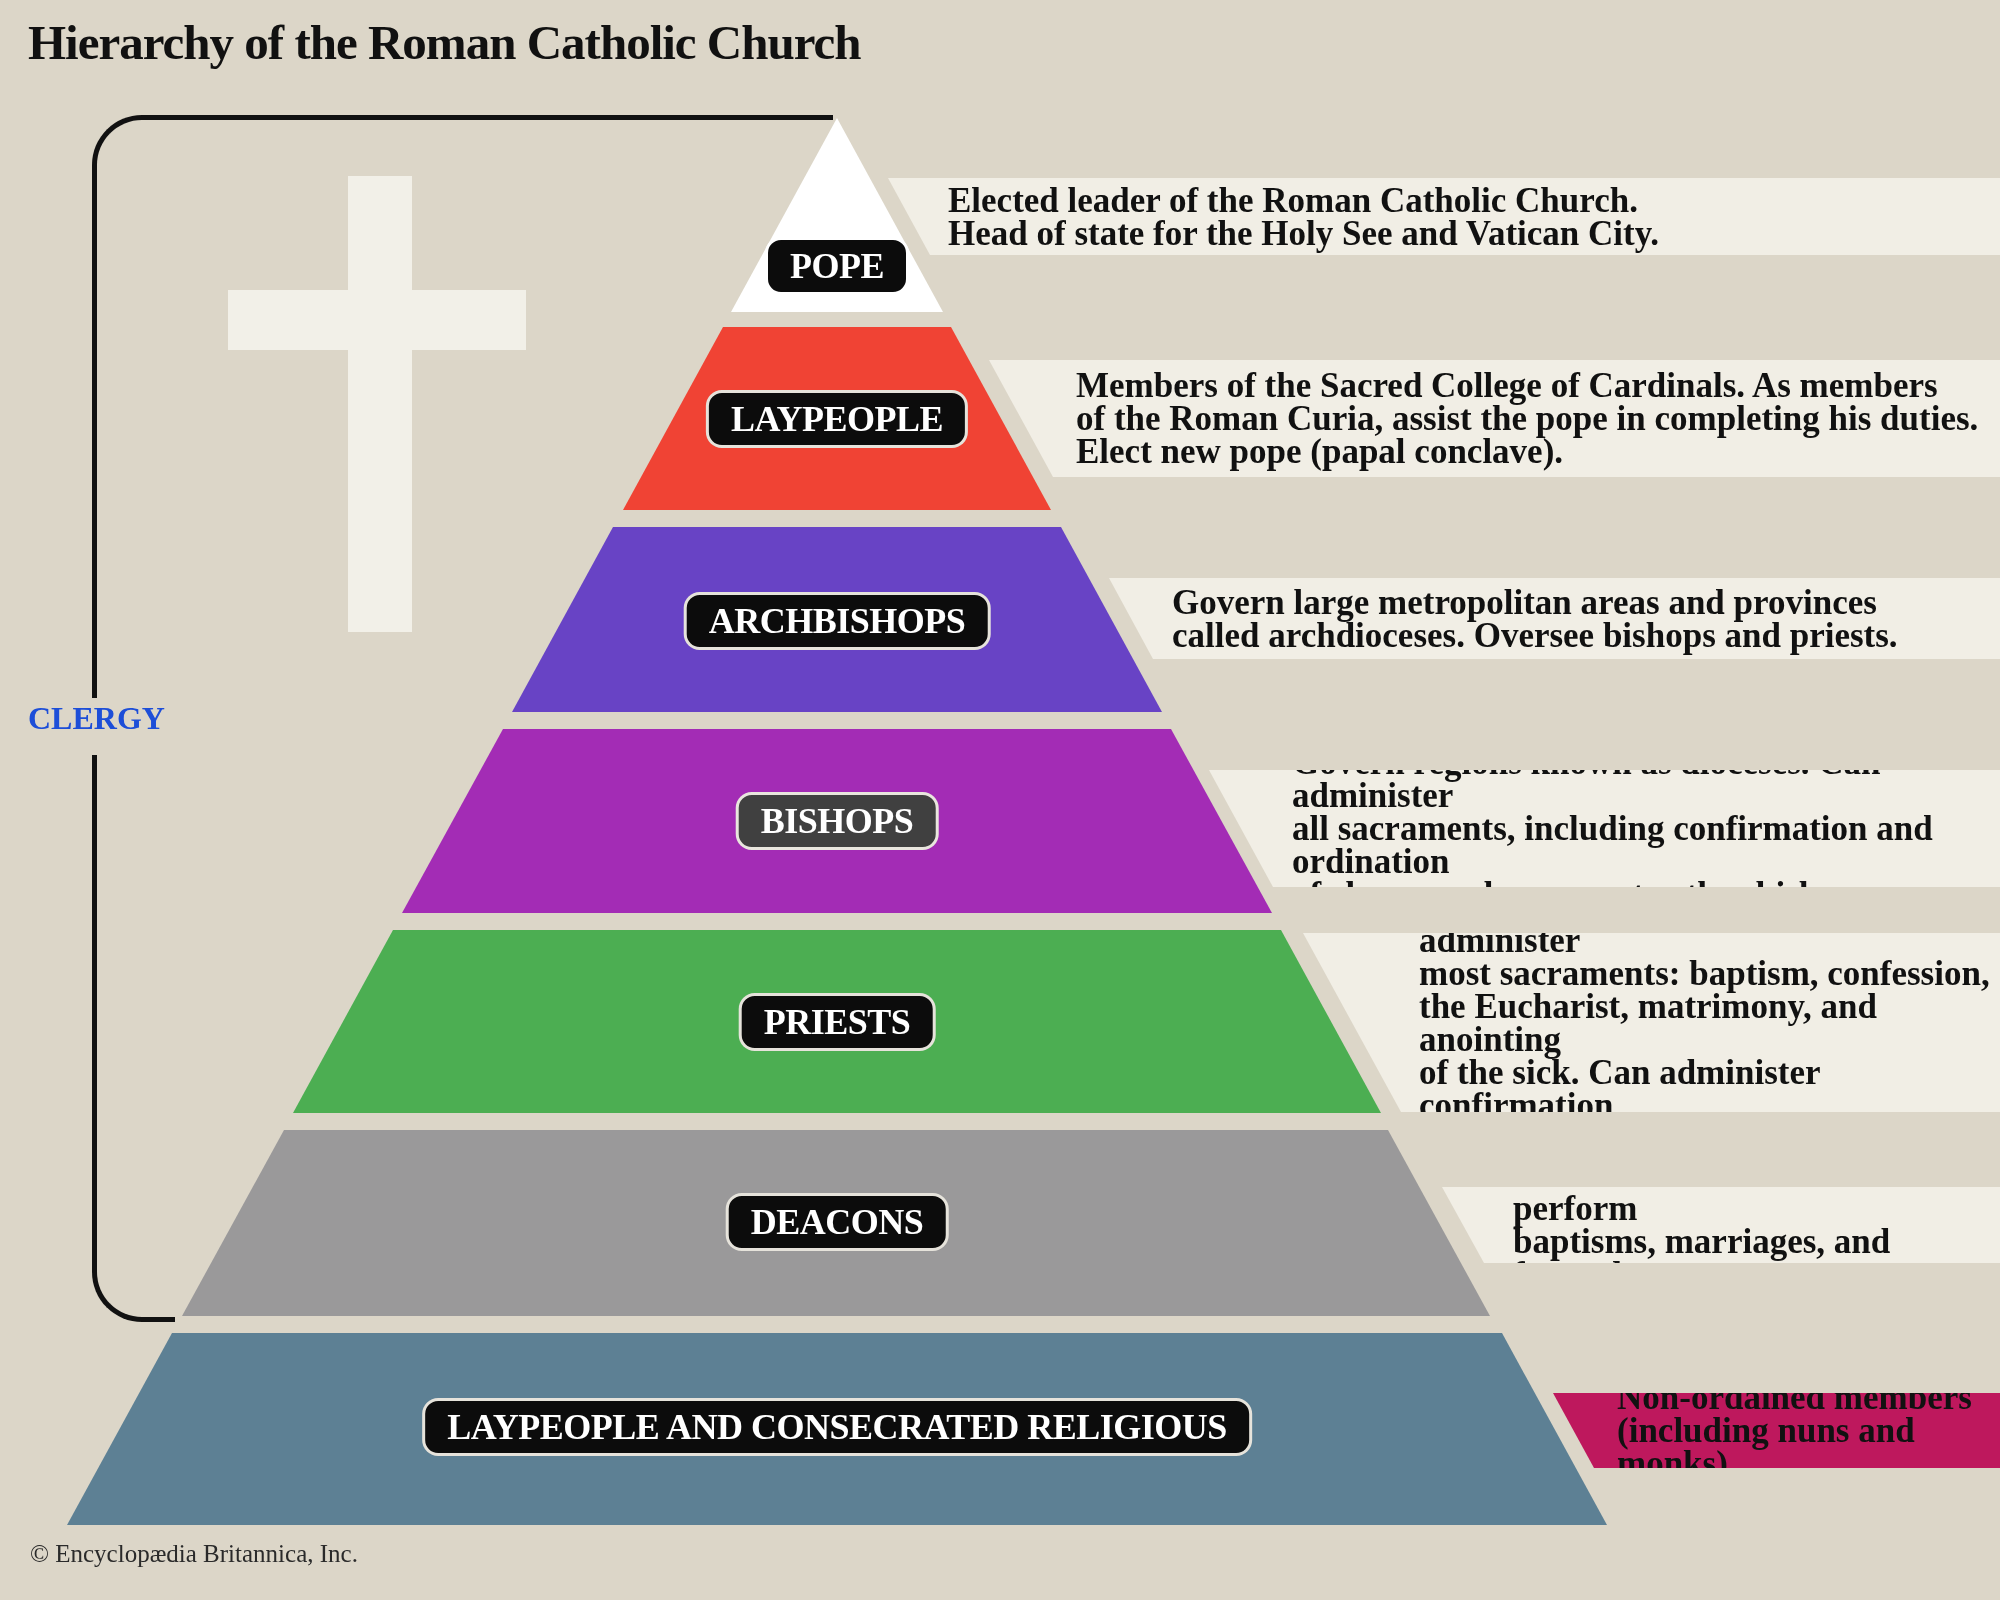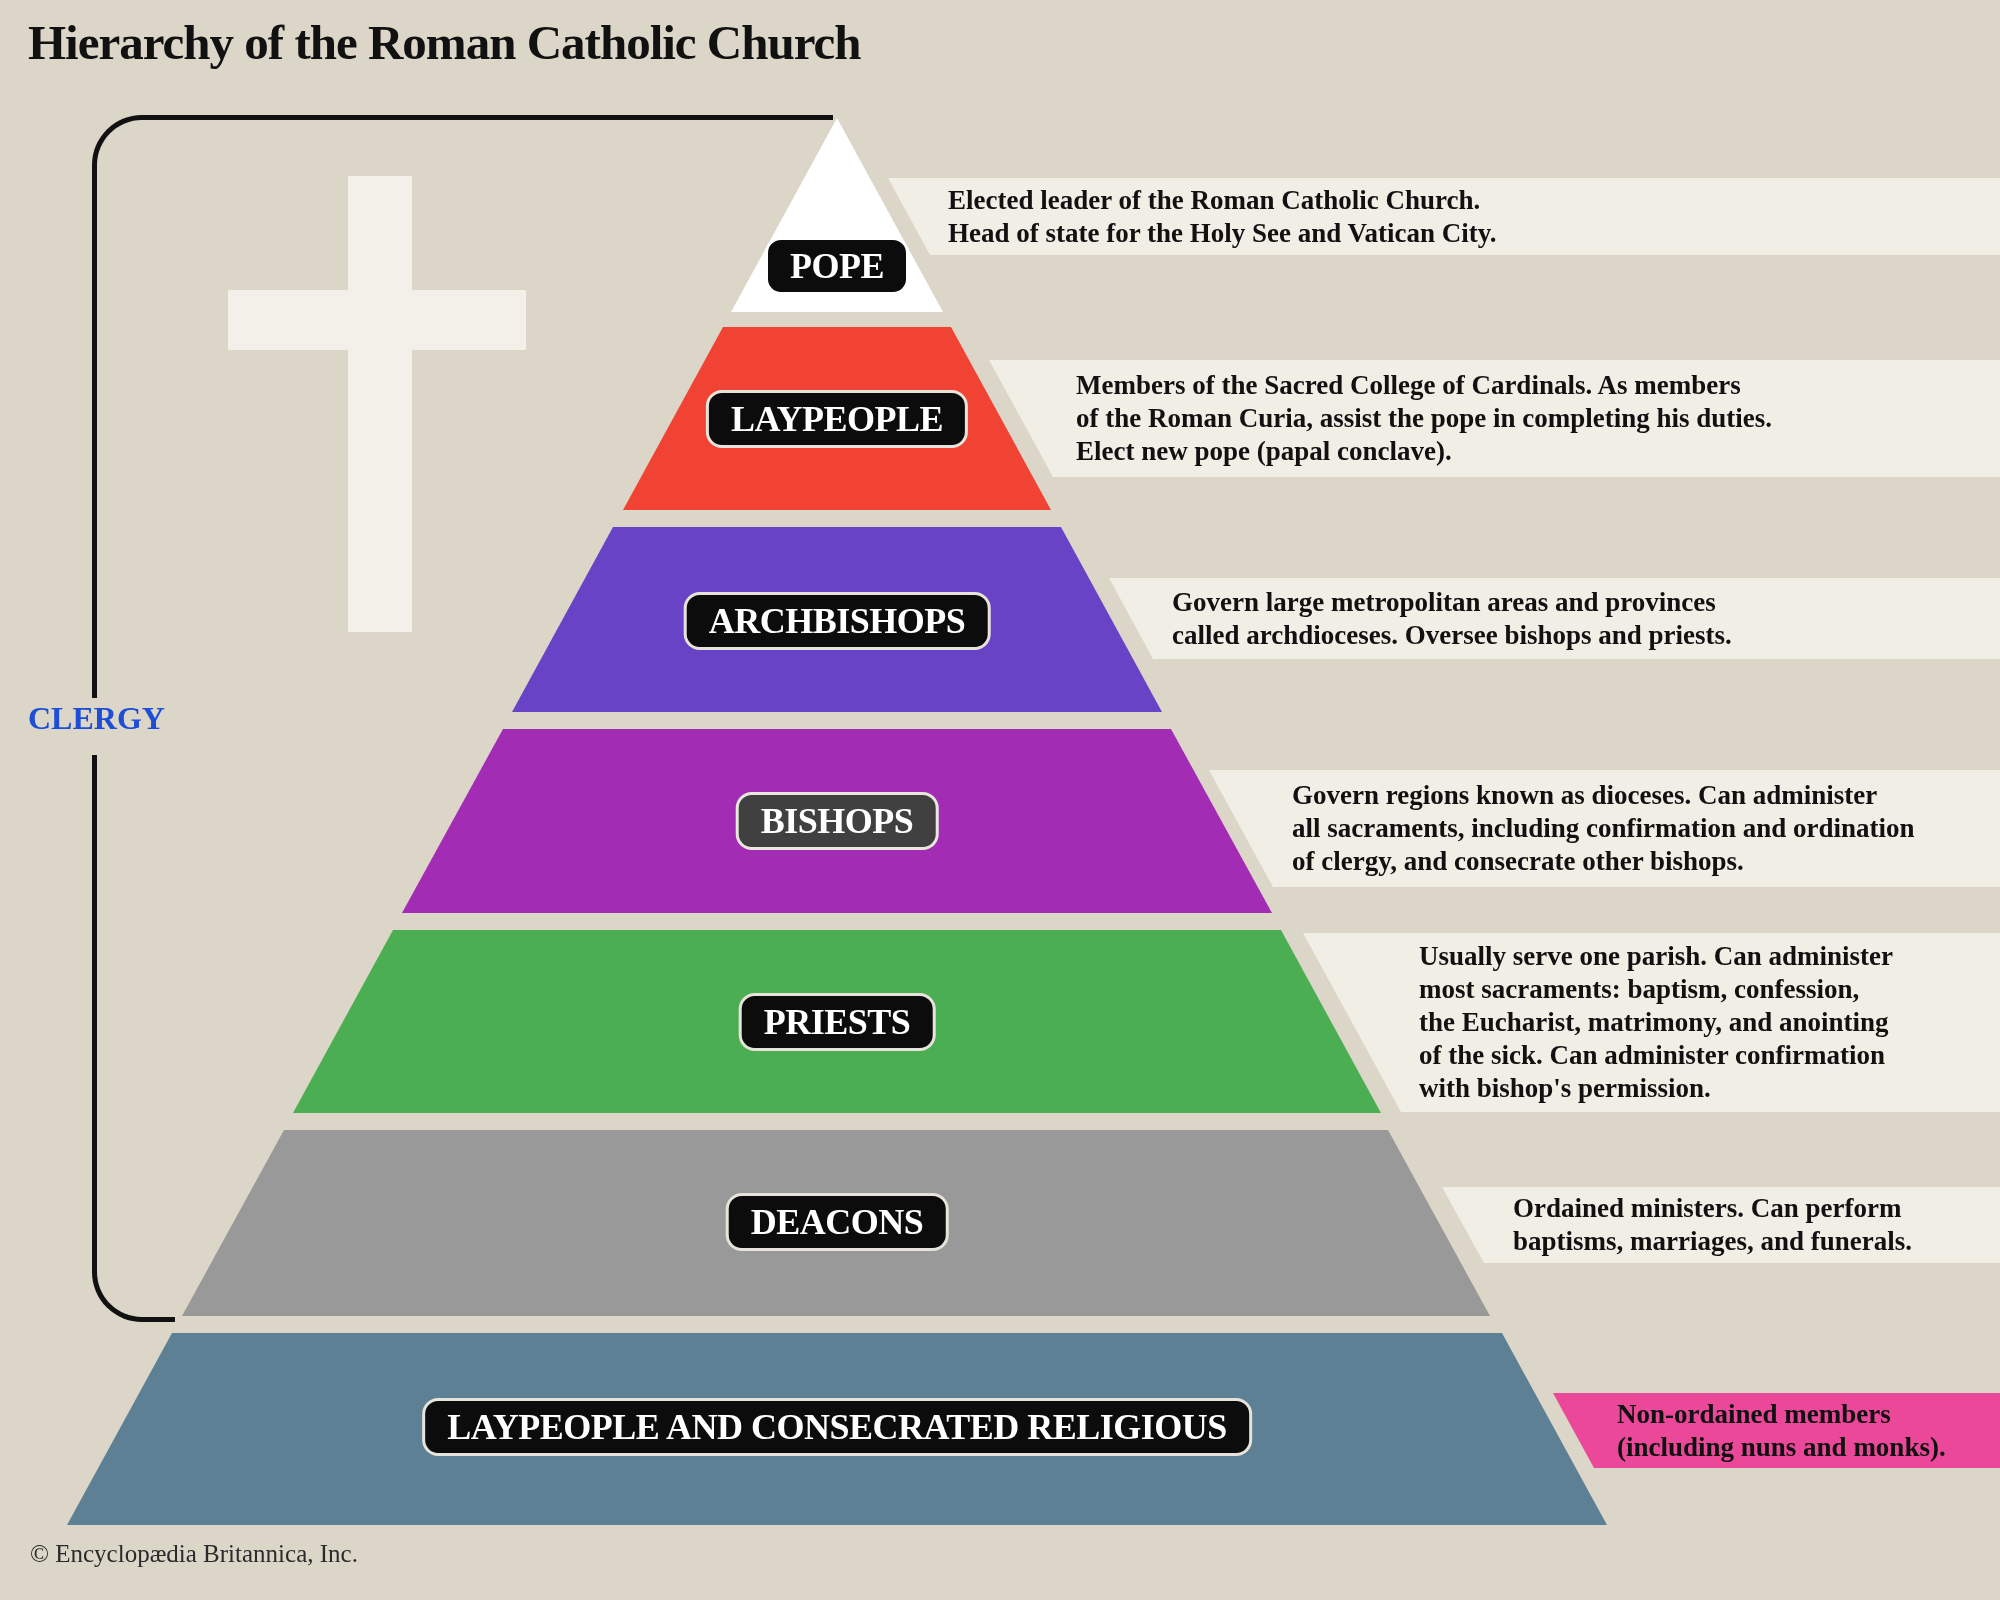--- a/index.html
+++ b/index.html
@@ -58,21 +58,21 @@
   .pill-bishops    {top:792px;}
   .pill-priests    {top:993px;}
   .pill-deacons    {top:1193px;}
   .pill-laypeople  {top:1398px;}
   
   .band{
     position:absolute;display:flex;flex-direction:column;justify-content:center;
     box-sizing:border-box;
   }
   .band-text{
-    font-size:27px;font-weight:bold;color:#111;line-height:33px;
+    font-size:35px;font-weight:bold;color:#111;line-height:33px;
     white-space:pre-line;
   }
   .band-pope       {left:888px; top:178px; width:1112px;height:77px; clip-path:polygon(0 0,100% 0,100% 100%,42px 100%); padding-left:60px;}
   .band-cardinals  {left:989px; top:360px; width:1011px;height:117px;clip-path:polygon(0 0,100% 0,100% 100%,64px 100%); padding-left:87px;}
   .band-archbishops{left:1109px;top:578px; width:891px; height:81px; clip-path:polygon(0 0,100% 0,100% 100%,44px 100%); padding-left:63px;}
   .band-bishops    {left:1209px;top:762px; width:791px; height:117px;clip-path:polygon(0 0,100% 0,100% 100%,64px 100%); padding-left:83px;margin-top:8px;}
   .band-priests    {left:1303px;top:933px; width:697px; height:179px;clip-path:polygon(0 0,100% 0,100% 100%,98px 100%); padding-left:116px;}
   .band-deacons    {left:1442px;top:1187px;width:558px; height:76px; clip-path:polygon(0 0,100% 0,100% 100%,42px 100%); padding-left:71px;}
   .band-laypeople  {left:1553px;top:1393px;width:447px; height:75px; clip-path:polygon(0 0,100% 0,100% 100%,41px 100%); padding-left:64px;}
   .copyright{
@@ -132,20 +132,20 @@
     <div class="band-text">Usually serve one parish. Can administer
 most sacraments: baptism, confession,
 the Eucharist, matrimony, and anointing
 of the sick. Can administer confirmation
 with bishop's permission.</div>
   </div>
   <div class="band band-deacons" style="background: rgb(241, 238, 229);">
     <div class="band-text">Ordained ministers. Can perform
 baptisms, marriages, and funerals.</div>
   </div>
-  <div class="band band-laypeople" style="background: #ec4899;">
+  <div class="band band-laypeople" style="background: #be185d;">
     <div class="band-text">Non-ordained members
 (including nuns and monks).</div>
   </div>
 
   <div class="copyright">© Encyclopædia Britannica, Inc.</div>
 
 </div>
 
 </body></html>

